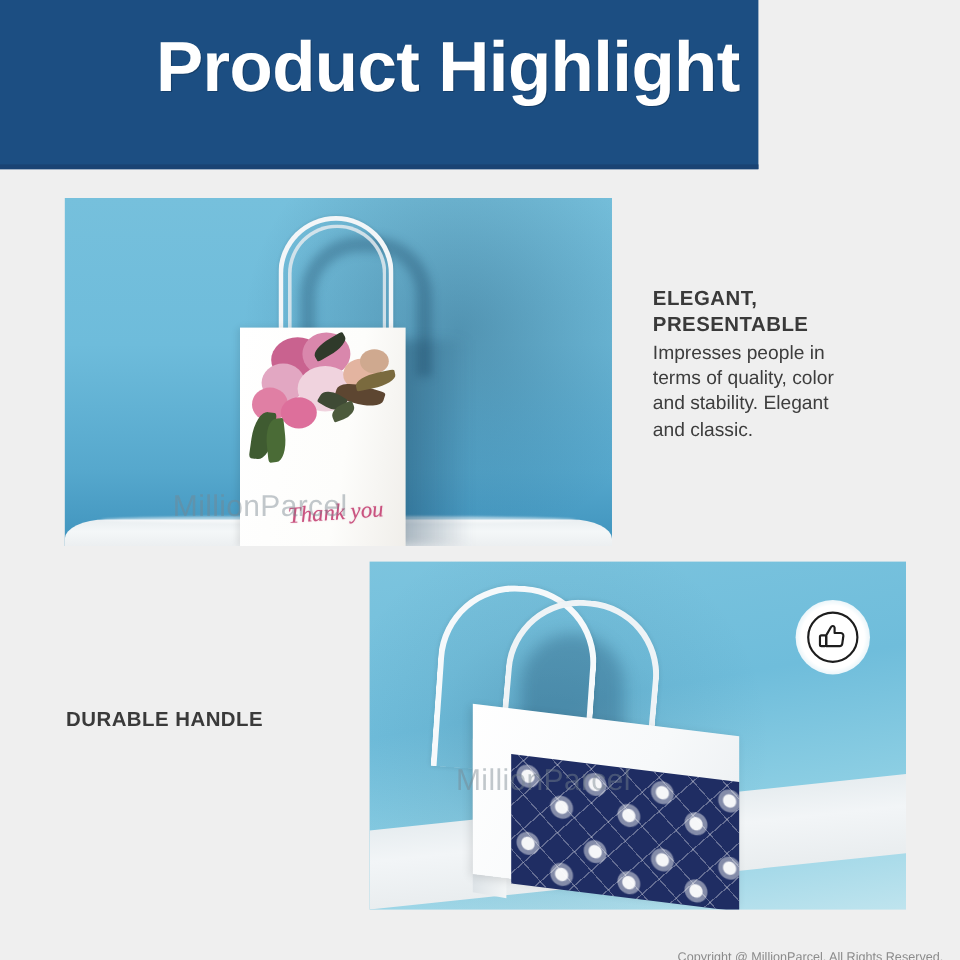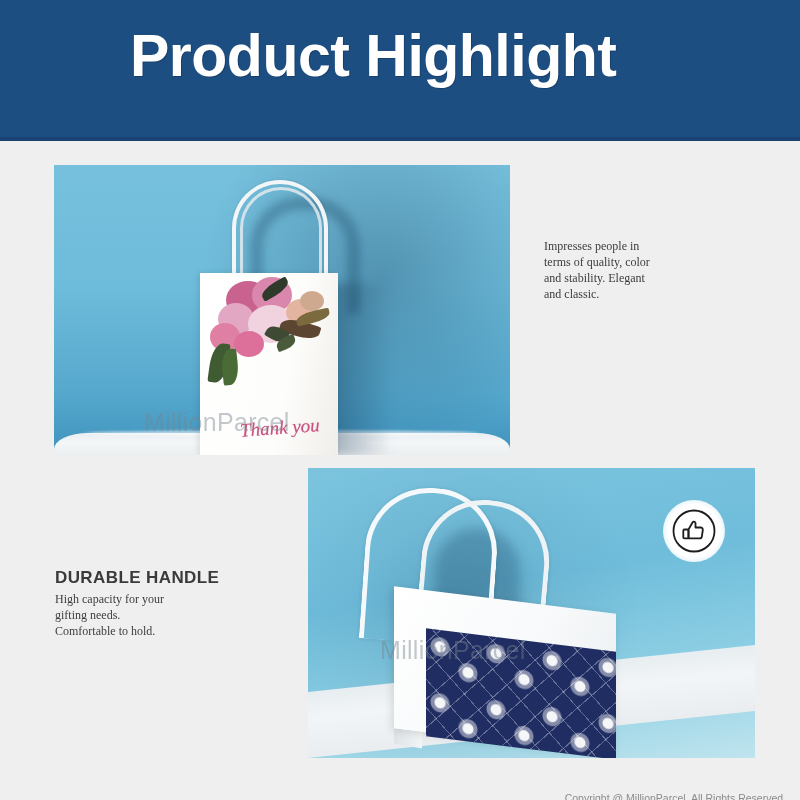--- a/index.html
+++ b/index.html
@@ -13,21 +13,21 @@
     font-family: "Liberation Sans", sans-serif;
     overflow: hidden;
     position: relative;
   }
 
   
   .header-banner {
     position: absolute;
     left: 0;
     top: 0;
-    width: 800px;
+    width: 632px;
     height: 141px;
     background: #1c4e82;
     border-bottom: 4px solid #1a4373;
     box-sizing: border-box;
   }
   .header-title {
     position: absolute;
     left: 130px;
     top: 26px;
     font-size: 59px;
@@ -285,37 +285,36 @@
   .feature-heading {
     font-size: 17px;
     font-weight: bold;
     color: #3a3a3a;
     letter-spacing: 0.4px;
     line-height: 1.28;
     margin: 0 0 2px 0;
     white-space: pre-line;
   }
   .feature-body {
-    font-size: 12px;
+    font-size: 16px;
     color: #3d3d3d;
     line-height: 1.34;
     margin: 0;
     white-space: pre-line;
-    font-family: Liberation Serif, serif;
   }
   #feature-elegant {
     position: absolute;
     left: 544px;
     top: 238px;
     width: 232px;
   }
   #feature-handle {
     position: absolute;
     left: 55px;
-    top: 567px;
+    top: 589px;
     width: 250px;
   }
 
   
   .footer-copyright {
     position: absolute;
     right: 14px;
     top: 770px;
     font-size: 10.5px;
     color: #8b8b8b;
@@ -355,20 +354,22 @@
     <span class="leafy" style="left:18px;  top:72px; width:16px; height:36px; background:#4a6b36; transform:rotate(-6deg);"></span>
     <span class="leafy" style="left:56px;  top:6px;  width:30px; height:12px; background:#2f3a2a; transform:rotate(-30deg);"></span>
   </div>
 
   <div class="p1-thankyou">Thank you</div>
 
   <div class="watermark" id="p1-watermark">MillionParcel</div>
 </div>
 
 <div id="feature-elegant">
+  <p class="feature-heading">ELEGANT,
+PRESENTABLE</p>
   <p class="feature-body">Impresses people in
 terms of quality, color
 and stability. Elegant
 and classic.</p>
 </div>
 
 <div class="photo" id="photo-navy">
   <div class="p2-table"></div>
   <div class="p2-handle-shadow"></div>
   <div class="p2-handle-a"></div>
@@ -383,18 +384,15 @@
     <svg width="46" height="46" viewBox="0 0 46 46">
       <circle cx="23" cy="23" r="20.5" fill="none" stroke="#1d1d1d" stroke-width="1.8"></circle>
       <path d="M17.5 21.5 L21.5 14.5 C22.2 13.2 24.2 13.4 24.5 15 L24.5 19.5 L29.5 19.5 C31 19.5 32 20.6 31.8 22 L30.9 28.3 C30.75 29.5 29.8 30.4 28.6 30.4 L17.5 30.4 Z" fill="none" stroke="#1d1d1d" stroke-width="1.8" stroke-linejoin="round"></path>
       <rect x="12.3" y="21.5" width="5.2" height="8.9" rx="1.2" fill="none" stroke="#1d1d1d" stroke-width="1.8"></rect>
     </svg>
   </div>
 </div>
 
 <div id="feature-handle">
   <p class="feature-heading">DURABLE HANDLE</p>
-  <p class="feature-body">High capacity for your
-gifting needs.
-Comfortable to hold.</p>
 </div>
 
 <div class="footer-copyright">Copyright @ MillionParcel. All Rights Reserved.</div>
 
 </body></html>

